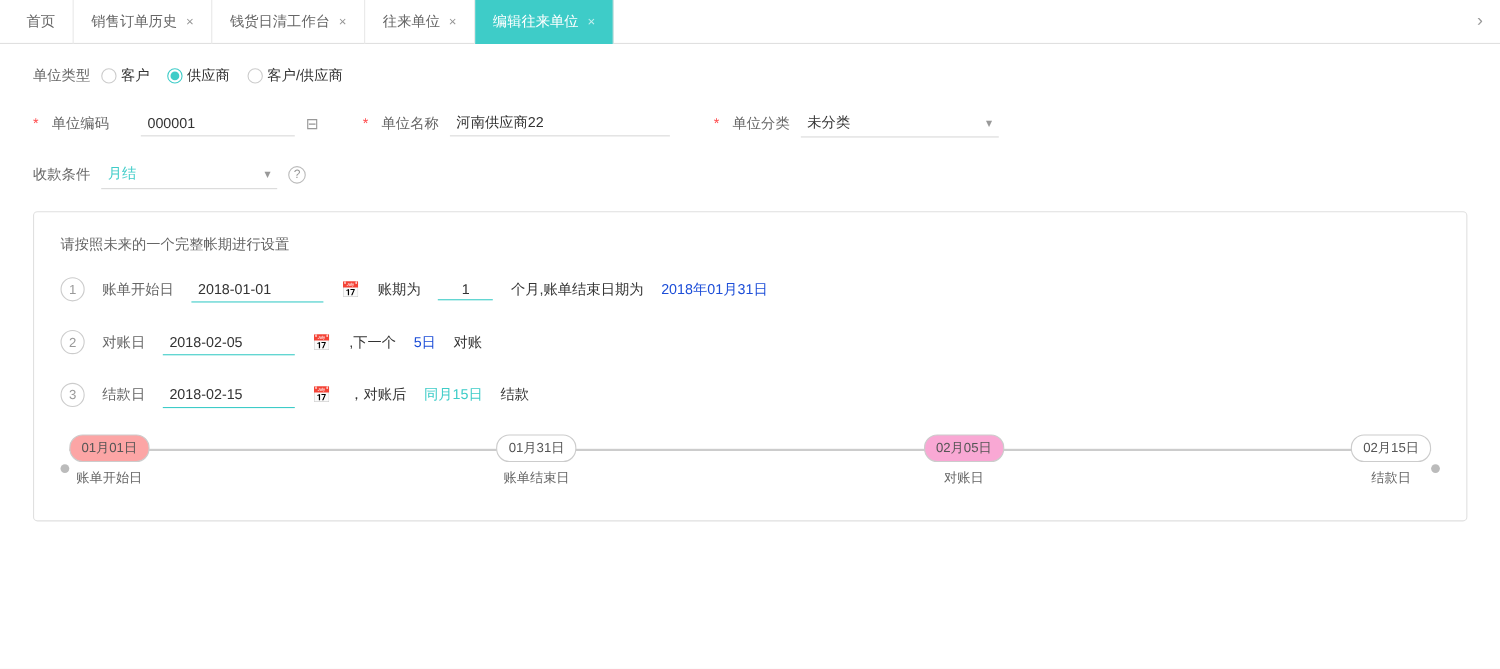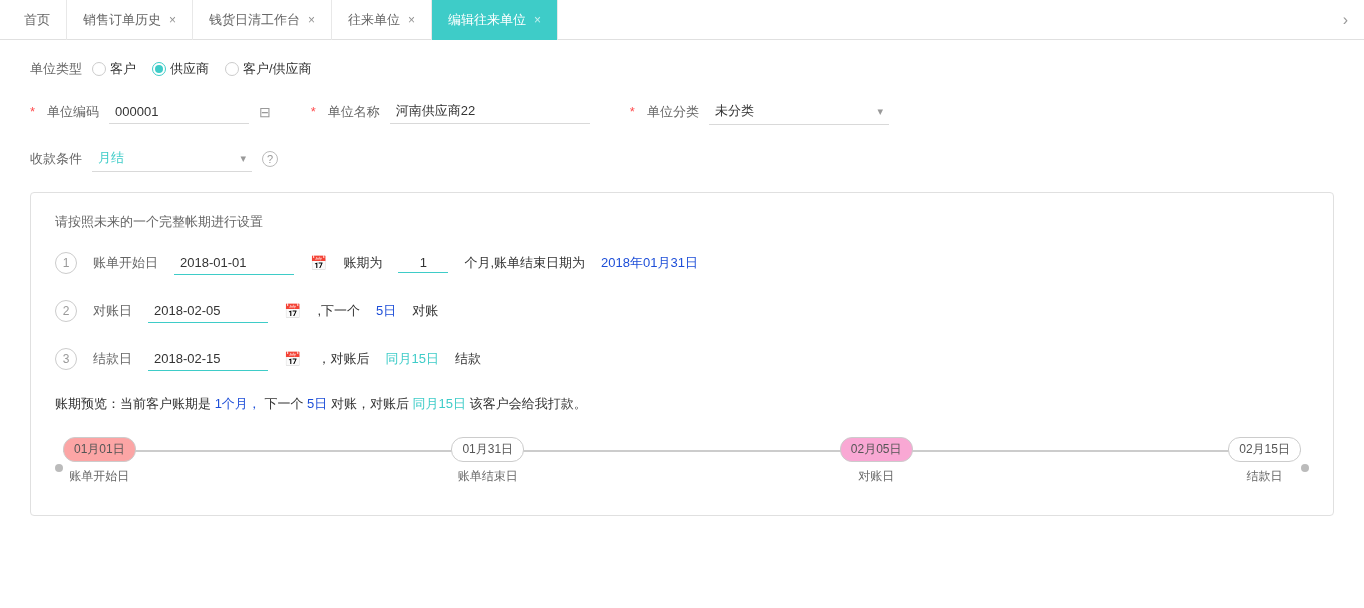--- a/index.html
+++ b/index.html
@@ -292,21 +292,21 @@
           <span>客户/供应商</span>
         </div>
       </div>
     </div>
   </div>
 
   <div class="form-row">
     <div class="form-group">
       <span class="required-star">*</span>
       <span class="form-label">单位编码</span>
-      <input class="form-input" value="000001" style="width: 140px;">
+      <input class="form-input" value="000001" style="width: 140px; margin-left: 19px;">
       <span class="form-input-icon">⊟</span>
     </div>
     <div class="form-group">
       <span class="required-star">*</span>
       <span class="form-label">单位名称</span>
       <input class="form-input" value="河南供应商22" style="width: 200px;">
     </div>
     <div class="form-group">
       <span class="required-star">*</span>
       <span class="form-label">单位分类</span>
@@ -355,29 +355,20 @@
     <div class="step-row">
       <div class="step-num">3</div>
       <span class="step-label">结款日</span>
       <input class="form-input" value="2018-02-15" style="width: 120px; border-bottom: 1.5px solid rgb(62, 204, 200);">
       <span class="cal-icon">📅</span>
       <span class="step-desc">，对账后</span>
       <span class="step-desc highlight-teal">同月15日</span>
       <span class="step-desc">结款</span>
     </div>
 
-    <div class="preview-text">
-      <span>账期预览：当前客户账期是</span>
-      <span class="highlight-orange">1个月，</span>
-      <span>下一个</span>
-      <span class="highlight-orange">5日</span>
-      <span>对账，对账后</span>
-      <span class="highlight-teal">同月15日</span>
-      <span> 该客户会给我打款。</span>
-    </div>
 
     <div style="position:relative; display:flex; align-items:center;">
       <div class="tl-left-dot"></div>
       <div style="flex:1; position:relative;">
         <div style="position:absolute; top:13px; left:0; right:0; height:1.5px; background:#ccc;"></div>
         <div style="display:flex; justify-content:space-between; align-items:flex-start; position:relative; z-index:1;">
 
           <div class="timeline-node">
             <div style="background:#fca5a5; border:1px solid #ccc; border-radius:12px; padding:3px 10px; font-size:12px; color:#555; white-space:nowrap;">01月01日</div>
             <div style="font-size:12px; color:#666; text-align:center;">账单开始日</div>

